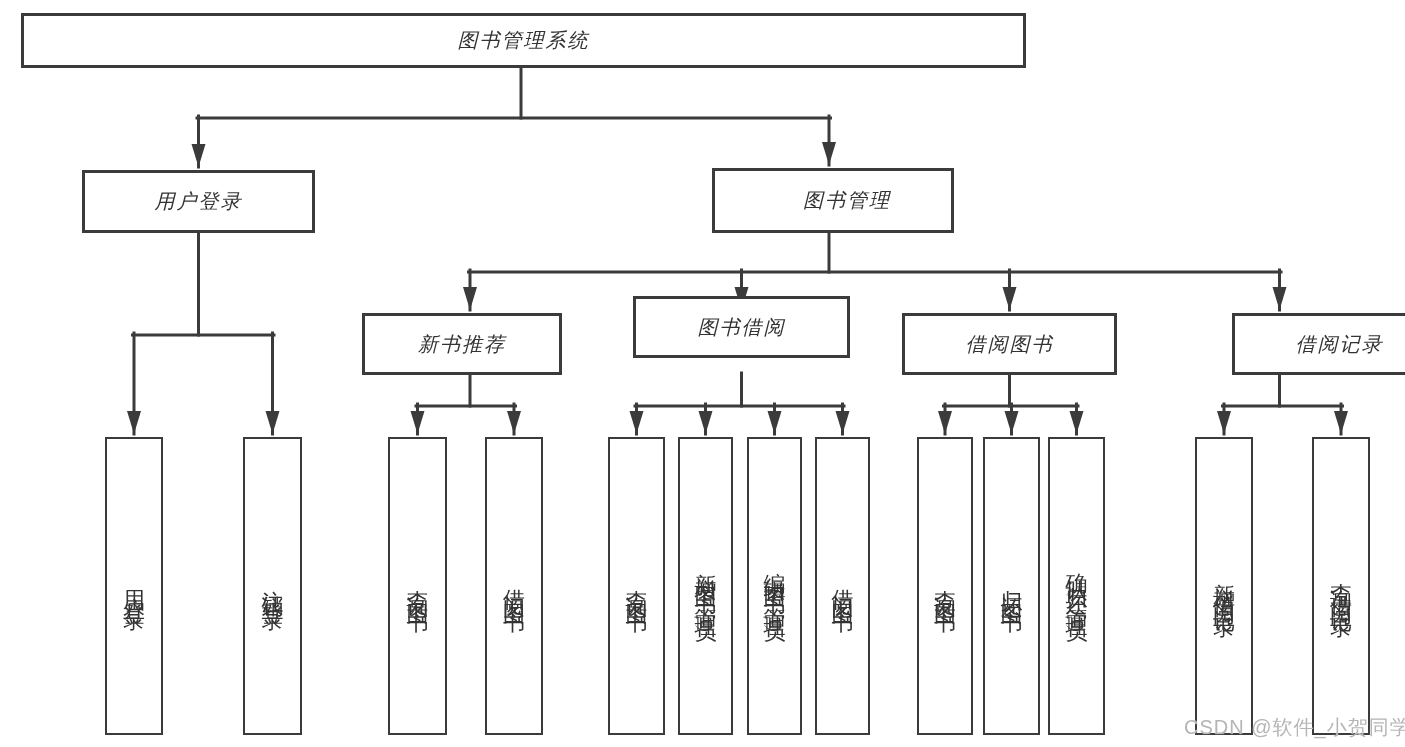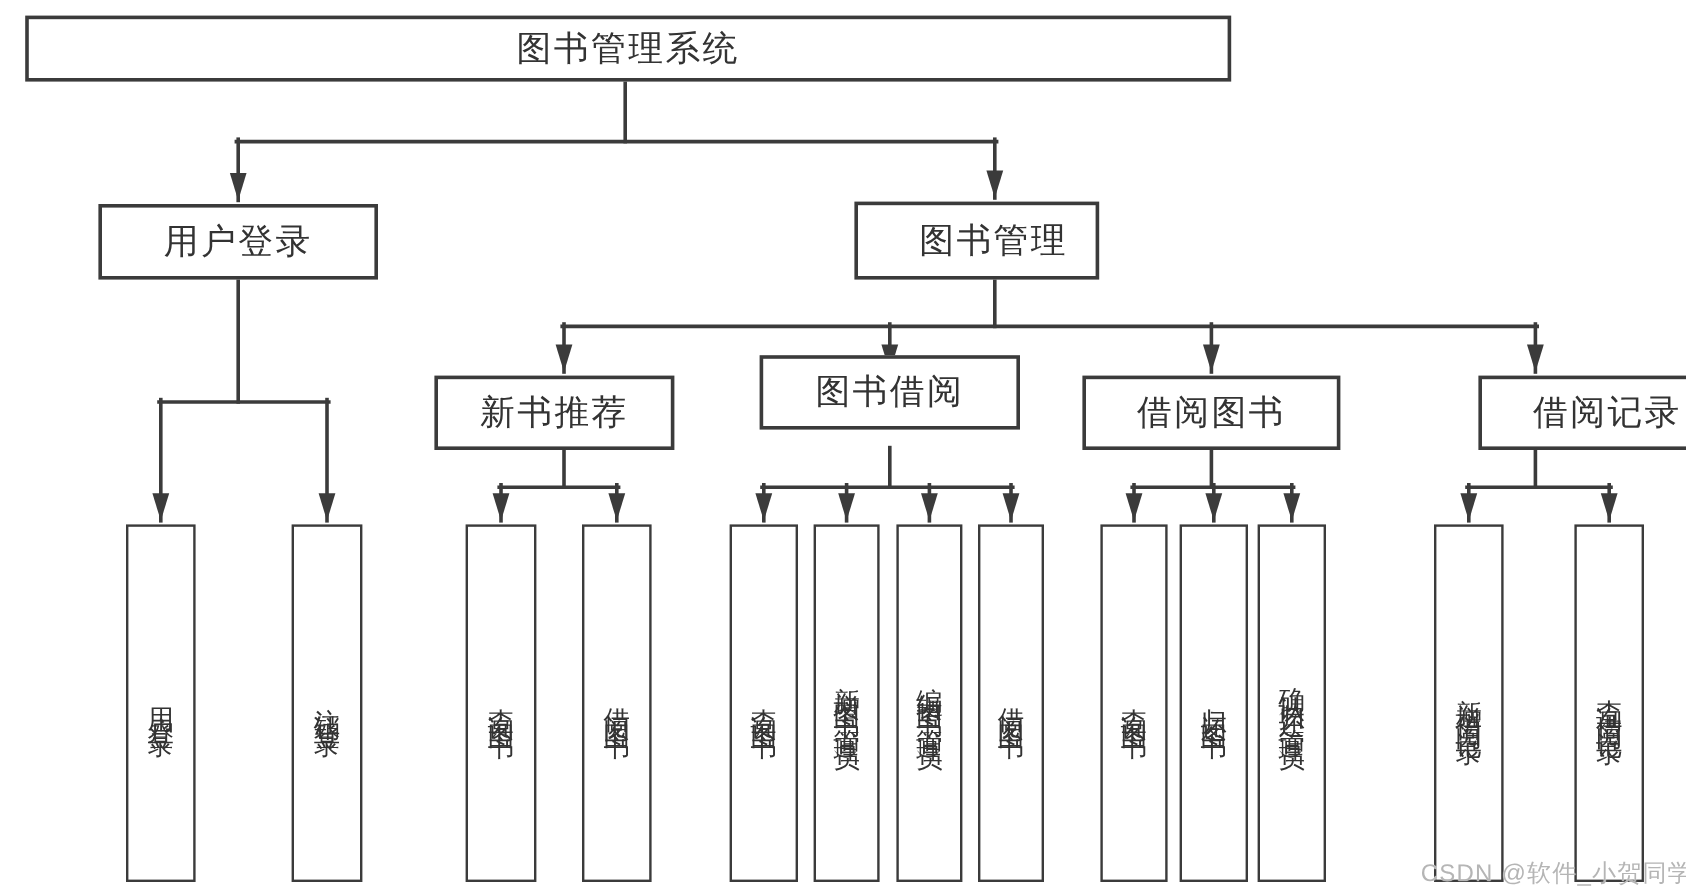--- a/index.html
+++ b/index.html
@@ -22,23 +22,24 @@
   }
   .node{
     position:absolute;
     box-sizing:border-box;
     background:#fff;
     display:flex;align-items:center;justify-content:center;
     color:var(--text);
   }
   .hnode{
     border:3px solid var(--line);
-    font-size:29px;
+    font-size:20px;
     letter-spacing:2px;
     white-space:nowrap;
+    font-style:italic;
   }
   .vnode{
     border:2.5px solid var(--line);
     font-size:22px;
   }
   .vnode .vtext{
     writing-mode:vertical-rl;
     letter-spacing:7px;
     line-height:1;
     text-align:center;
@@ -121,21 +122,21 @@
     </g>
   </svg>
 
   <div class="node hnode" style="left:21px;top:13px;width:1005px;height:55px;">
     <span>图书管理系统</span>
   </div>
 
   <div class="node hnode" style="left:82px;top:170px;width:233px;height:63px;">
     <span>用户登录</span>
   </div>
-  <div class="node hnode" style="left:712px;top:168px;width:204px;height:65px;padding-left:28px;">
+  <div class="node hnode" style="left:712px;top:168px;width:242px;height:65px;padding-left:28px;">
     <span>图书管理</span>
   </div>
 
   <div class="node hnode" style="left:362px;top:313px;width:200px;height:62px;">
     <span>新书推荐</span>
   </div>
   <div class="node hnode" style="left:633px;top:296px;width:217px;height:62px;">
     <span>图书借阅</span>
   </div>
   <div class="node hnode" style="left:902px;top:313px;width:215px;height:62px;">

